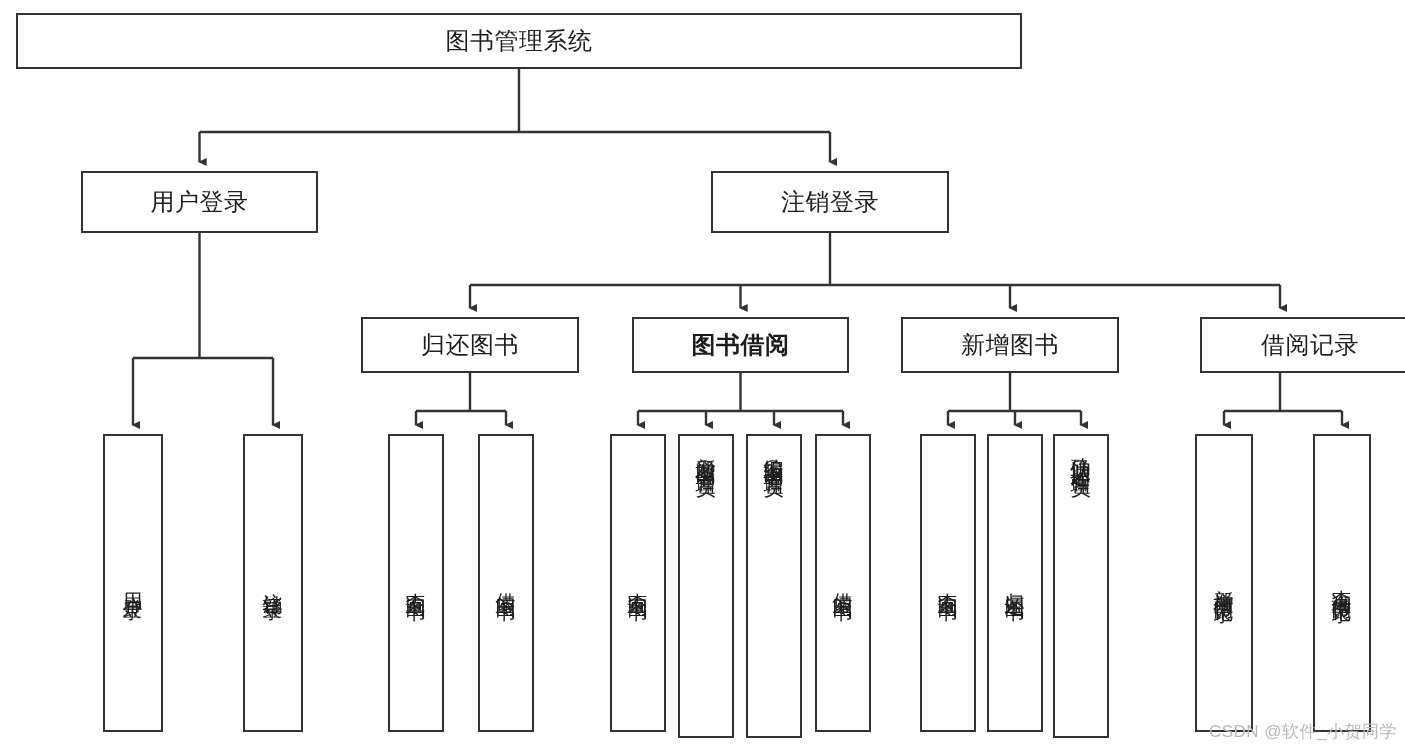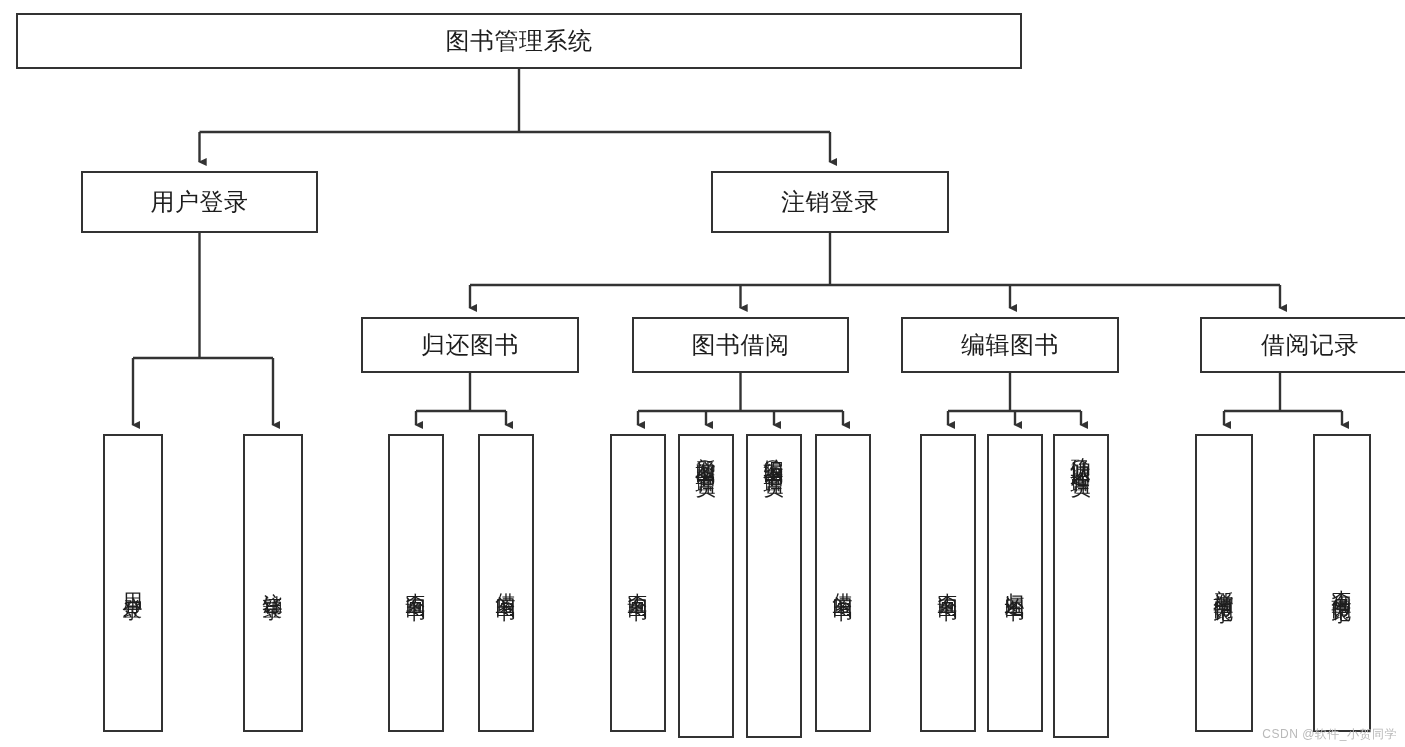--- a/index.html
+++ b/index.html
@@ -58,21 +58,21 @@
   }
   .node-box.vertical.centered {
     align-items: center;
     padding-top: 0;
   }
   .watermark {
     position: absolute;
     right: 8px;
     bottom: 4px;
     color: #b9b9b9;
-    font-size: 12px;
+    font-size: 17px;
     letter-spacing: 0.5px;
     white-space: nowrap;
     pointer-events: none;
   }
 </style>
 </head>
 <body>
 
 <div id="diagram-root">
 
@@ -126,25 +126,25 @@
   <div class="node-box" style="left: 81px; top: 171px; width: 237px; height: 62px;">
     <span class="node-label">用户登录</span>
   </div>
   <div class="node-box" style="left: 711px; top: 171px; width: 238px; height: 62px;">
     <span class="node-label">注销登录</span>
   </div>
 
   <div class="node-box" style="left: 361px; top: 317px; width: 218px; height: 56px;">
     <span class="node-label">归还图书</span>
   </div>
-  <div class="node-box" style="left: 632px; top: 317px; width: 217px; height: 56px;">
+  <div class="node-box" style="left: 632px; top: 317px; width: 217px; height: 56px; font-weight: bold;">
     <span class="node-label">图书借阅</span>
   </div>
   <div class="node-box" style="left: 901px; top: 317px; width: 218px; height: 56px;">
-    <span class="node-label">编辑图书</span>
+    <span class="node-label">新增图书</span>
   </div>
   <div class="node-box" style="left: 1200px; top: 317px; width: 220px; height: 56px;">
     <span class="node-label">借阅记录</span>
   </div>
 
   <div class="node-box vertical centered" style="left: 103px; top: 434px; width: 60px; height: 298px;">
     <span class="node-label">用户登录</span>
   </div>
   <div class="node-box vertical centered" style="left: 243px; top: 434px; width: 60px; height: 298px;">
     <span class="node-label">注销登录</span>

